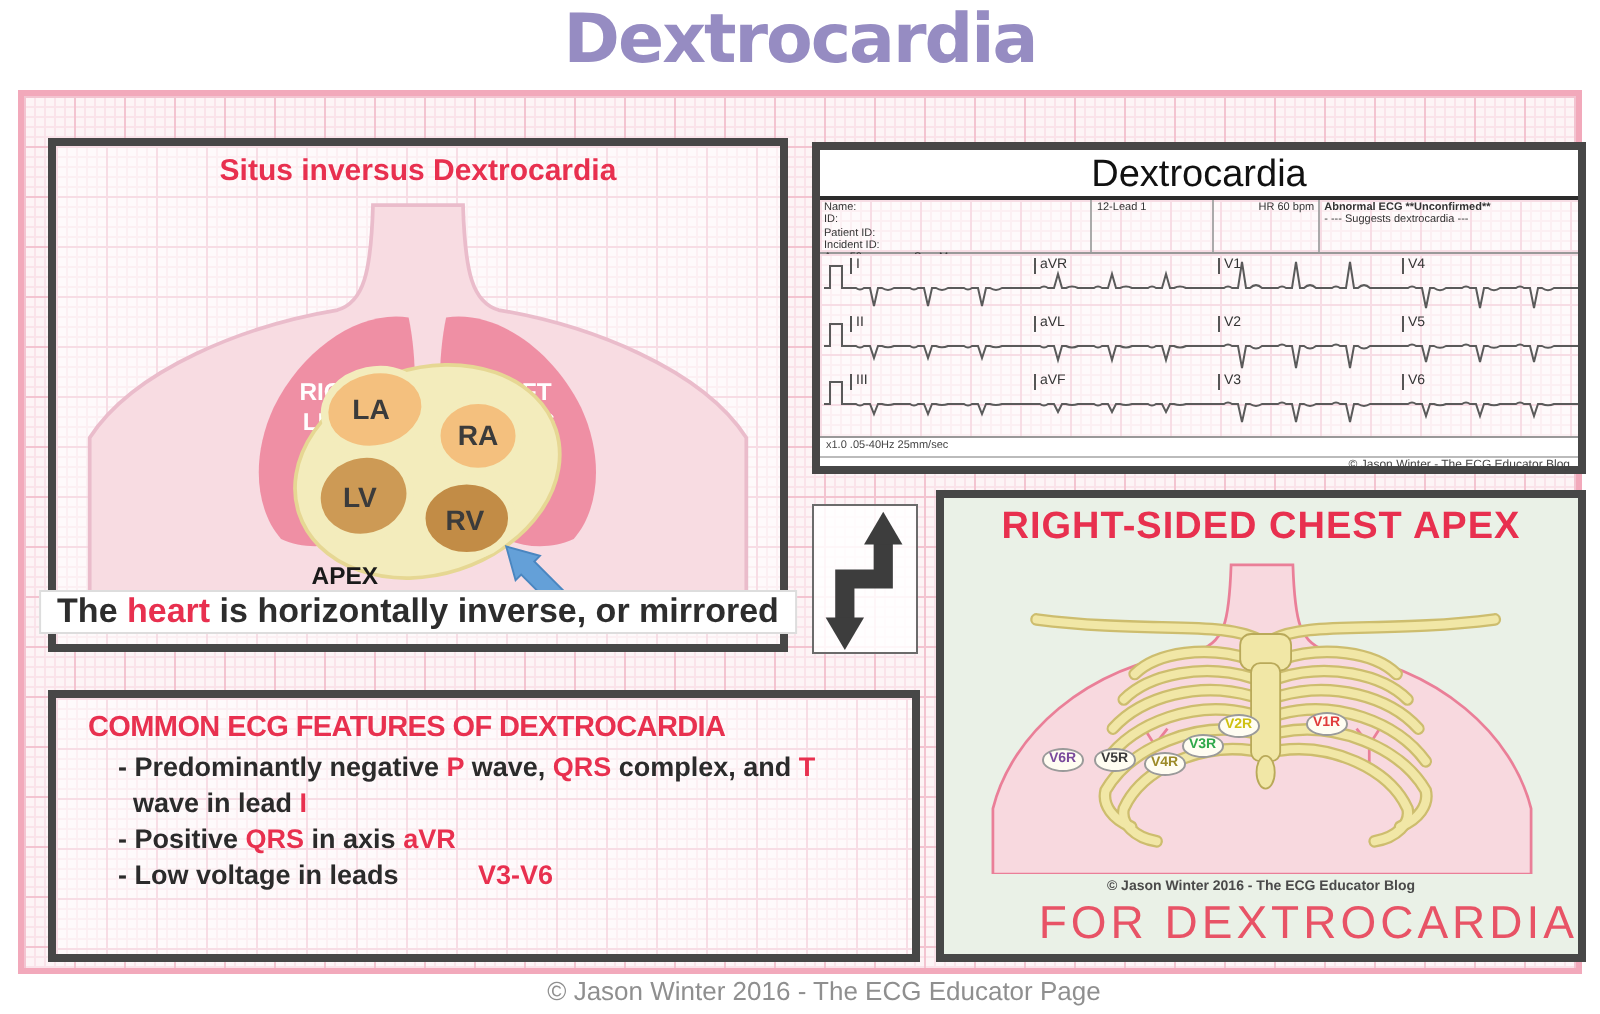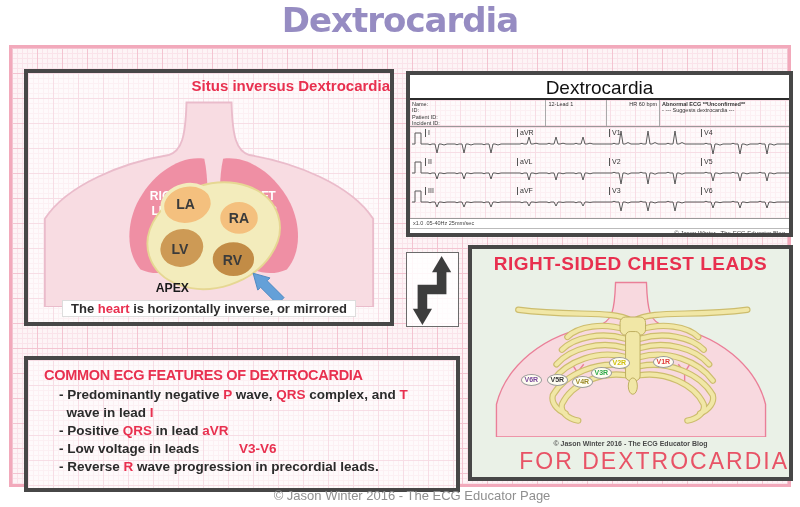--- a/index.html
+++ b/index.html
@@ -19,24 +19,24 @@
   .panel { position:absolute; border:4px solid #474747; }
   .faint-grid { background-color:#fefafb;
                 background-image:
                   linear-gradient(#f7dde5 1px, transparent 1px),
                   linear-gradient(90deg, #f7dde5 1px, transparent 1px),
                   linear-gradient(#fcf0f3 1px, transparent 1px),
                   linear-gradient(90deg, #fcf0f3 1px, transparent 1px);
                 background-size:25px 25px,25px 25px,5px 5px,5px 5px; }
   
   .situs { left:24px; top:69px; width:370px; height:257px; }
-  .situs-title { text-align:right; font-weight:bold; font-size:15px; color:#e8304f; padding-top:4px; }
+  .situs-title { text-align:center; font-weight:bold; font-size:15px; color:#e8304f; padding-top:4px; }
   .situs-caption { position:absolute; bottom:5px; left:50%; transform:translateX(-50%);
                    background:#ffffff; border:1px solid #dddddd; padding:0 8px; white-space:nowrap;
-                   font-weight:bold; font-size:13px; color:#2d2d2d; }
+                   font-weight:bold; font-size:17px; color:#2d2d2d; }
   
   .ecg { left:406px; top:71px; width:387px; height:166px; background:#ffffff; }
   .ecg-title { height:25px; text-align:center; font-size:19px; color:#111;
                border-bottom:2px solid #2b2b2b; padding-top:2px; background:#ffffff; }
   .ecg-header { display:flex; height:27px; font-size:5.5px; color:#333;
                 border-bottom:1px solid #999; }
   .ecg-header .col { border-right:1px solid #aaa; padding:1px 2px; line-height:1.15; }
   .ecg-header .c1 { flex:0 0 36%; }
   .ecg-header .c2 { flex:0 0 16%; }
   .ecg-header .c3 { flex:0 0 14%; text-align:right; }
@@ -54,21 +54,21 @@
   .rleads-title { text-align:center; font-weight:bold; font-size:19px; color:#e8304f;
                   letter-spacing:0.5px; padding-top:4px; }
   .rib-wrap { position:relative; width:316px; height:160px; margin:2px auto 0 auto; }
   .lead-bubble { position:absolute; background:#fffdf2; border:1px solid #9a9a9a; border-radius:50%;
                  font-size:7px; font-weight:bold; padding:0 3px; line-height:10px; }
   .rleads-copy { position:absolute; bottom:30px; width:100%; text-align:center;
                  font-size:7px; font-weight:bold; color:#4a4a4a; }
   .rleads-sub { position:absolute; bottom:2px; width:100%; text-align:right;
                 font-size:23px; color:#e85366; letter-spacing:2px; }
   
-  .features { left:24px; top:356px; width:436px; height:136px; }
+  .features { left:24px; top:345px; width:436px; height:136px; }
   .features-title { font-weight:bold; font-size:14.5px; color:#e8304f; letter-spacing:-0.3px;
                     padding:7px 0 3px 16px; }
   .feature-line { font-weight:bold; font-size:13.5px; color:#2b2b2b; line-height:1.33; padding-left:31px; }
   .feature-line .red { color:#e8304f; }
   .page-footer { position:absolute; top:488px; left:12px; width:800px; text-align:center;
                  font-size:13px; color:#8f8f8f; }
   svg text { font-family:"Liberation Sans", sans-serif; }
 </style>
 </head>
 <body>
@@ -151,21 +151,21 @@
 
 <div class="connector">
   <svg width="51" height="73" viewBox="0 0 53 76">
     <path d="M36,14 V38 H16 V64" fill="none" stroke="#3d3d3d" stroke-width="10"></path>
     <polygon points="36,3 26,20 46,20" fill="#3d3d3d"></polygon>
     <polygon points="16,75 6,58 26,58" fill="#3d3d3d"></polygon>
   </svg>
 </div>
 
 <div class="panel rleads">
-  <div class="rleads-title">RIGHT-SIDED CHEST LEADS</div>
+  <div class="rleads-title">RIGHT-SIDED CHEST APEX</div>
   <div class="rib-wrap">
     <svg width="316" height="160" viewBox="0 0 316 176">
       <path d="M10,140 C20,100 60,62 120,54 C138,50 140,36 141,6 L175,6 C176,36 178,50 196,54 C256,62 296,100 306,140 L306,176 L10,176 Z" fill="#f8d9df" stroke="#ea7f98" stroke-width="1.5"></path>
       <path d="M92,94 l7,11 l7,-9 M99,105 l0,14" fill="none" stroke="#ea7f98" stroke-width="1.5"></path>
       <path d="M224,94 l-7,11 l-7,-9 M217,105 l0,14" fill="none" stroke="#ea7f98" stroke-width="1.5"></path>
       <g fill="none" stroke-linecap="round">
         <g stroke="#cdbd6e" stroke-width="7">
           <path d="M158,48 C138,36 96,44 34,36"></path>
             <path d="M162,48 C182,36 224,44 286,36"></path>
           <path d="M152,58 C128,50 100,54 88,66"></path>
@@ -212,18 +212,17 @@
     <span class="lead-bubble" style="left: 180px; top: 79px; color: rgb(224, 60, 60);">V1R</span>
   </div>
   <div class="rleads-copy">© Jason Winter 2016 - The ECG Educator Blog</div>
   <div class="rleads-sub">FOR DEXTROCARDIA</div>
 </div>
 
 <div class="panel features faint-grid">
   <div class="features-title">COMMON ECG FEATURES OF DEXTROCARDIA</div>
   <div class="feature-line"><span>- Predominantly negative </span><span class="red" style="color: rgb(232, 48, 79);">P</span><span> wave, </span><span class="red" style="color: rgb(232, 48, 79);">QRS</span><span> complex, and </span><span class="red" style="color: rgb(232, 48, 79);">T</span></div>
   <div class="feature-line"><span>&nbsp;&nbsp;wave in lead </span><span class="red" style="color: rgb(232, 48, 79);">I</span></div>
-  <div class="feature-line"><span>- Positive </span><span class="red" style="color: rgb(232, 48, 79);">QRS</span><span> in lead </span><span class="red" style="color: rgb(232, 48, 79);">aVR</span></div>
+  <div class="feature-line"><span>- Positive </span><span class="red" style="color: rgb(232, 48, 79);">QRS</span><span> in axis </span><span class="red" style="color: rgb(232, 48, 79);">aVR</span></div>
   <div class="feature-line"><span>- Low voltage in leads </span><span class="red" style="color: rgb(232, 48, 79); margin-left: 36px;">V3-V6</span></div>
-  <div class="feature-line"><span>- Reverse </span><span class="red" style="color: rgb(232, 48, 79);">R</span><span> wave progression in precordial leads.</span></div>
 </div>
 
 <div class="page-footer">© Jason Winter 2016 - The ECG Educator Page</div>
 
 </body></html>

